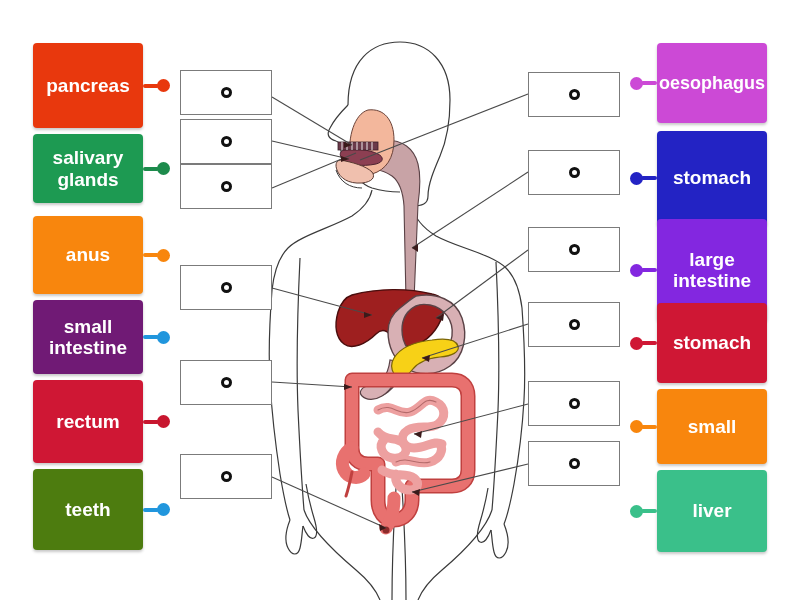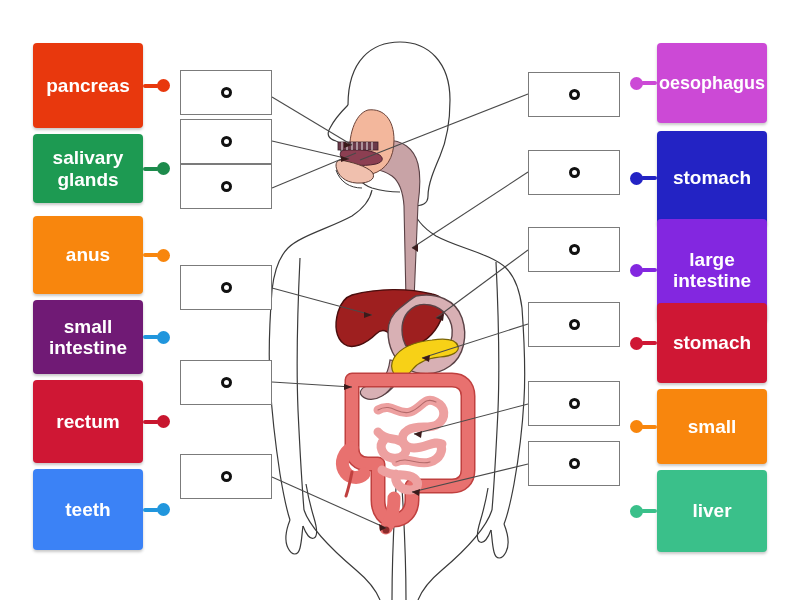--- a/index.html
+++ b/index.html
@@ -281,21 +281,21 @@
     <div class="card" style="background: #701a75; top: 300px; height: 74px; left: 33px;">
       <span>small intestine</span>
       <span class="stub right" style="background: rgb(33, 150, 221);"></span>
       <span class="dot right" style="background: rgb(33, 150, 221);"></span>
     </div>
     <div class="card" style="background: rgb(207, 23, 52); top: 380px; height: 83px; left: 33px;">
       <span>rectum</span>
       <span class="stub right" style="background: rgb(200, 22, 47);"></span>
       <span class="dot right" style="background: rgb(200, 22, 47);"></span>
     </div>
-    <div class="card" style="background: #3b82f6; top: 469px; height: 81px; left: 33px;">
+    <div class="card" style="background: #4d7c0f; top: 469px; height: 81px; left: 33px;">
       <span>teeth</span>
       <span class="stub right" style="background: rgb(33, 150, 221);"></span>
       <span class="dot right" style="background: rgb(33, 150, 221);"></span>
     </div>
     <div class="card small-text" style="background: rgb(204, 73, 214); top: 43px; height: 80px; left: 657px;">
       <span>oesophagus</span>
       <span class="stub left" style="background: rgb(204, 73, 214);"></span>
       <span class="dot left" style="background: rgb(204, 73, 214);"></span>
     </div>
     <div class="card" style="background: rgb(35, 35, 196); top: 131px; height: 94px; left: 657px;">

